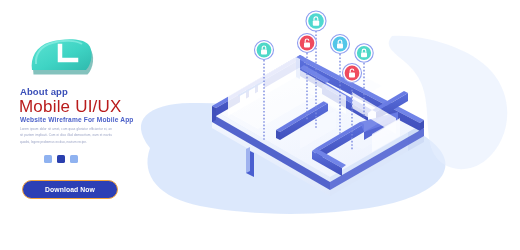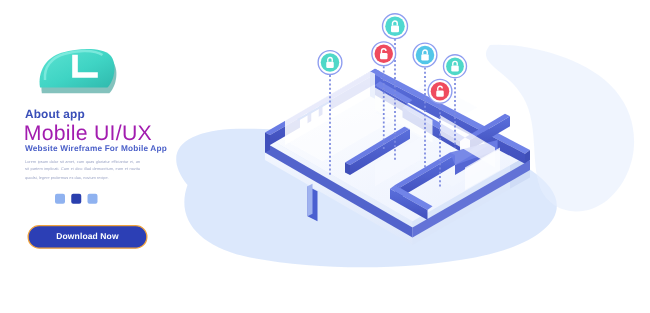--- a/index.html
+++ b/index.html
@@ -25,21 +25,21 @@
 
   .logo-wrap{ position:absolute; left:24px; top:32px; width:74px; height:48px; }
 
   .eyebrow{
     position:absolute; left:20px; top:86px;
     font-size:9.5px; font-weight:700; color:#3a4fb8;
     letter-spacing:.1px;
   }
   .headline{
     position:absolute; left:19px; top:97px;
-    font-size:17px; font-weight:400; color:#a21caf;
+    font-size:17px; font-weight:400; color:#b91c1c;
     letter-spacing:.2px; white-space:nowrap;
   }
   .subhead{
     position:absolute; left:20px; top:116px;
     font-size:6.6px; font-weight:700; color:#4a5fc8;
     letter-spacing:.15px; white-space:nowrap;
   }
   .body-copy{
     position:absolute; left:20px; top:126px; width:92px;
     font-size:3.1px; line-height:2.05; color:#9aa3c4;

